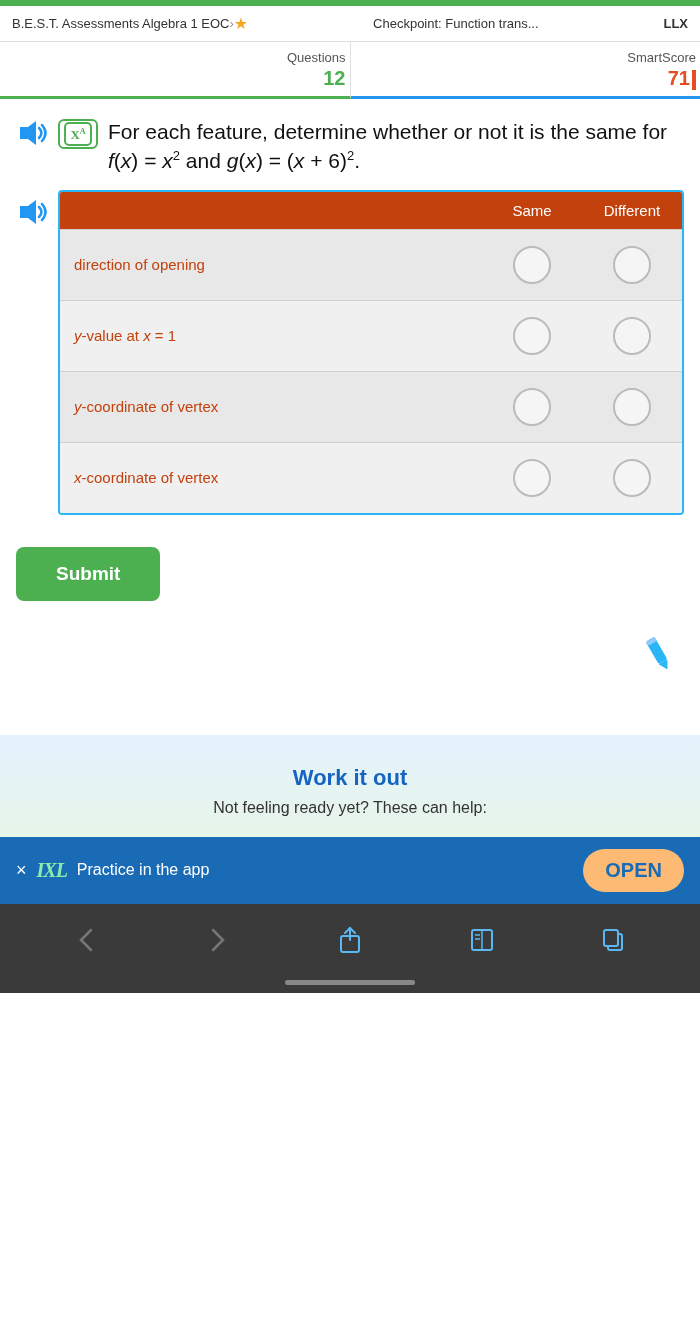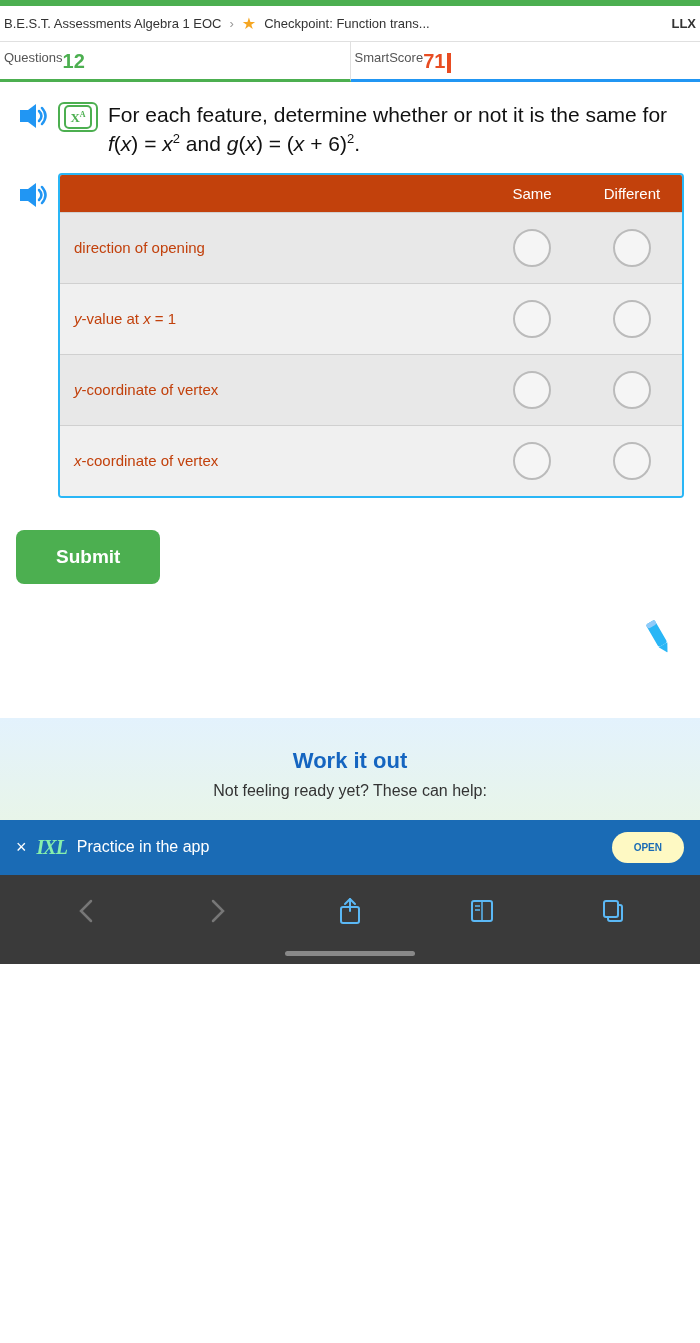--- a/index.html
+++ b/index.html
@@ -15,25 +15,26 @@
     .top-bar {
       background: #4caf50;
       height: 6px;
       width: 100%;
     }
 
     
     .breadcrumb {
       display: flex;
       align-items: center;
-      padding: 8px 4px;
+      padding: 8px 12px;
       font-size: 13px;
       color: #333;
       border-bottom: 1px solid #e0e0e0;
-      gap: 8px;
+      gap: 0;
+      text-align: center;
     }
     .breadcrumb-title {
       color: #333;
     }
     .breadcrumb-chevron {
       color: #999;
     }
     .breadcrumb-star {
       color: #f5a623;
       font-size: 16px;
@@ -48,22 +49,22 @@
     }
 
     
     .stats-row {
       display: flex;
       border-bottom: 3px solid #e0e0e0;
     }
     .stat-item {
       flex: 1;
       display: flex;
-      flex-direction: row;
-      align-items: flex-start;
+      flex-direction: column;
+      align-items: flex-end;
       padding: 8px 4px 6px;
       border-right: 1px solid #e0e0e0;
     }
     .stat-item:last-child { border-right: none; }
     .stat-label {
       font-size: 13px;
       color: #555;
       margin-bottom: 2px;
     }
     .stat-value {
@@ -264,26 +265,26 @@
       font-style: italic;
       flex-shrink: 0;
       font-family: serif;
     }
     .ixl-text {
       color: #fff;
       font-size: 16px;
       flex: 1;
     }
     .ixl-open-btn {
-      background: #fef9c3;
+      background: #fdba74;
       color: #1a6bb5;
       border: none;
       border-radius: 24px;
       padding: 10px 22px;
-      font-size: 10px;
+      font-size: 20px;
       font-weight: 700;
       cursor: pointer;
       flex-shrink: 0;
     }
 
     
     .bottom-nav {
       background: #3a3a3a;
       display: flex;
       align-items: center;

